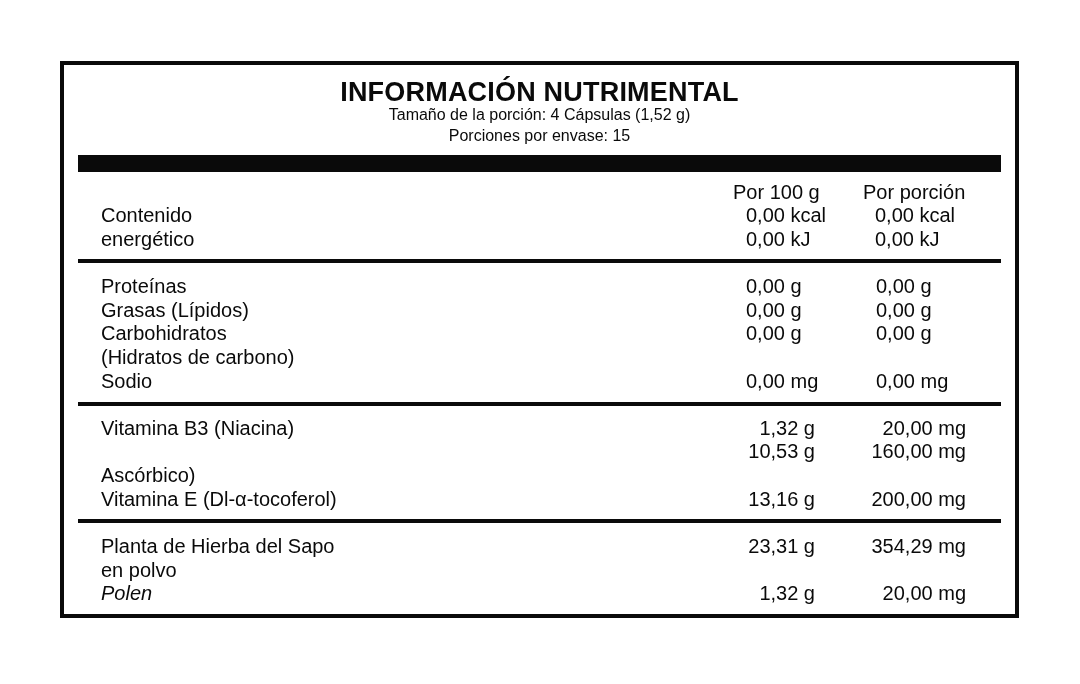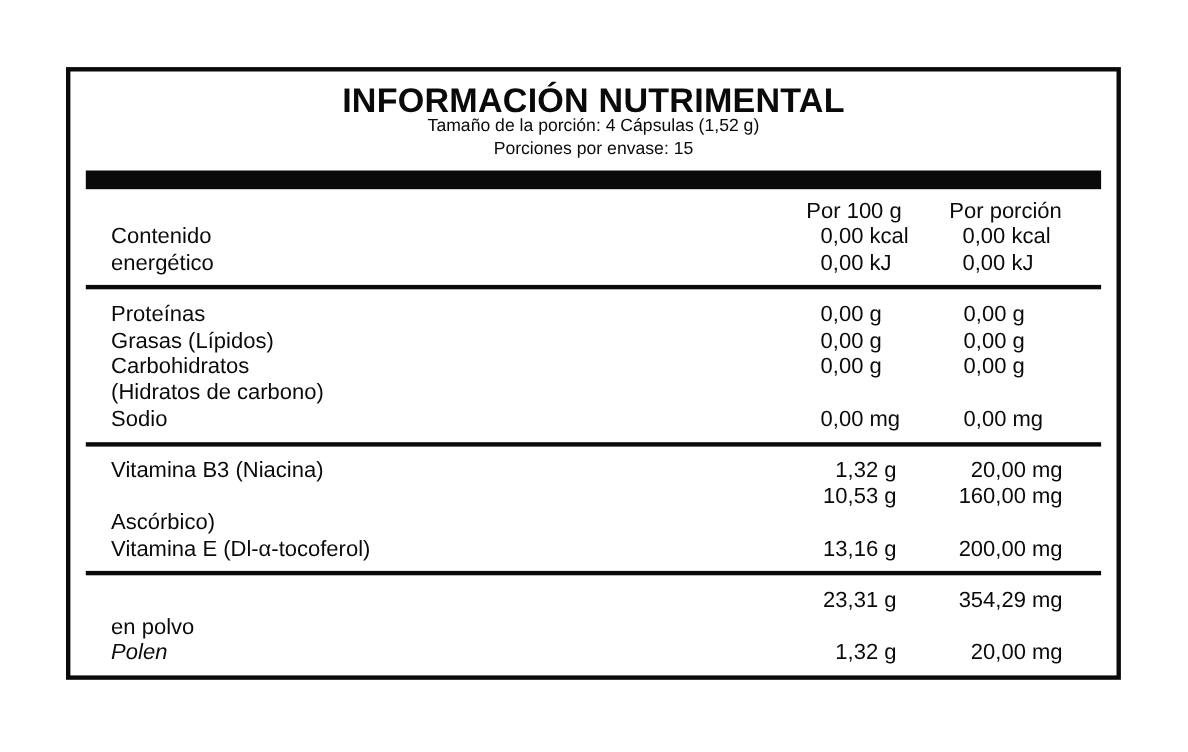--- a/index.html
+++ b/index.html
@@ -1,21 +1,21 @@
 <!DOCTYPE html>
 <html><head>
 <meta charset="utf-8">
 <style>
   html, body { margin: 0; padding: 0; background: #ffffff; }
   body { width: 1080px; height: 684px; position: relative; overflow: hidden;
          font-family: "Liberation Sans", "DejaVu Sans", sans-serif; color: #0a0a0a; }
   .label-box { position: absolute; left: 60px; top: 61px; width: 951px; height: 549px;
                border: 4px solid #0a0a0a; background: #fff; }
   .title { position: absolute; left: 0; width: 100%; text-align: center; top: 13px;
-           font-size: 31px; font-weight: bold; letter-spacing: 0.2px; line-height: 28px; }
+           font-size: 27px; font-weight: bold; letter-spacing: 0.2px; line-height: 28px; }
   .sub { position: absolute; left: 0; width: 100%; text-align: center;
          font-size: 16px; line-height: 22px; }
   .sub1 { top: 39px; }
   .sub2 { top: 60px; }
   .bar-thick { position: absolute; left: 14px; width: 923px; top: 90px; height: 17px; background: #0a0a0a; }
   .divider { position: absolute; left: 14px; width: 923px; height: 4px; background: #0a0a0a; }
   .row-text { position: absolute; font-size: 20px; line-height: 22px; white-space: nowrap; }
   .name { left: 37px; }
   .r { text-align: right; }
 </style>
@@ -66,20 +66,21 @@
   <div class="row-text name" style="top:399px;">Ascórbico)</div>
   <div class="row-text r" style="right:200px; top:375px;">10,53 g</div>
   <div class="row-text r" style="right:49px; top:375px;">160,00 mg</div>
 
   <div class="row-text name" style="top:423px;">Vitamina E (Dl-α-tocoferol)</div>
   <div class="row-text r" style="right:200px; top:423px;">13,16 g</div>
   <div class="row-text r" style="right:49px; top:423px;">200,00 mg</div>
 
   <div class="divider" style="top:454px;"></div>
 
+  <div class="row-text name" style="top:470px;">Planta de Hierba del Sapo</div>
   <div class="row-text name" style="top:494px;">en polvo</div>
   <div class="row-text r" style="right:200px; top:470px;">23,31 g</div>
   <div class="row-text r" style="right:49px; top:470px;">354,29 mg</div>
 
   <div class="row-text name" style="top:517px;font-style:italic;">Polen</div>
   <div class="row-text r" style="right:200px; top:517px;">1,32 g</div>
   <div class="row-text r" style="right:49px; top:517px;">20,00 mg</div>
 </div>
 
 </body></html>

